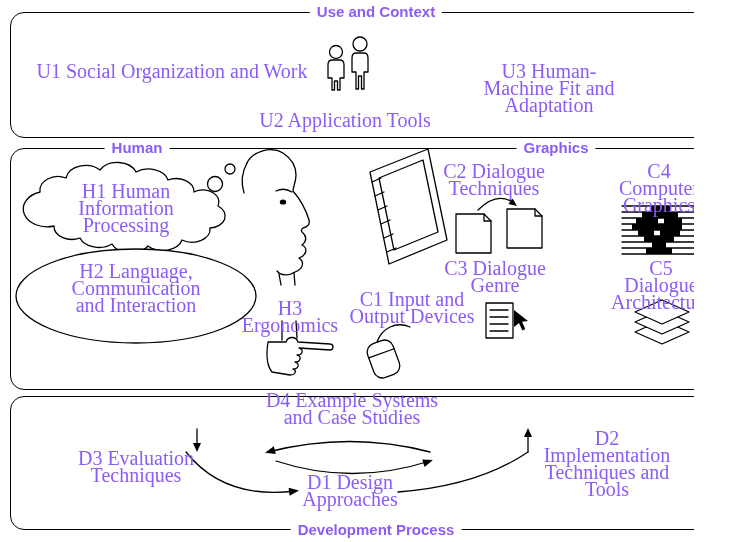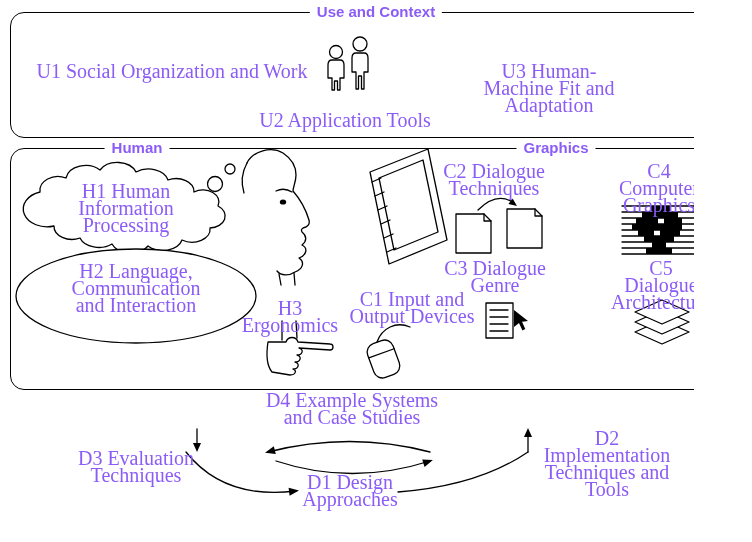--- a/index.html
+++ b/index.html
@@ -25,20 +25,23 @@
 <body>
 
 <div id="canvas">
 
   <div class="box" id="box-use">
     <span class="title" style="left:50%">Use and Context</span>
   </div>
   <div class="box" id="box-mid">
     <span class="title" style="left:126px">Human</span>
     <span class="title" style="left:545px">Graphics</span>
+  </div>
+  <div class="box" id="box-dev">
+    <span class="title bottom" style="left:50%">Development Process</span>
   </div>
 
   <svg id="art" width="752" height="542" viewBox="0 0 752 542">
 
     <g>
       <circle class="sf" cx="360" cy="44" r="7"></circle>
       <path class="sf" d="M352,58 Q352,53 356,53 L364,53 Q368,53 368,58 L368,72 L364,72 L364,89 L361.5,89 L361.5,76 L358.5,76 L358.5,89 L356,89 L356,72 L352,72 Z"></path>
       <circle class="sf" cx="336" cy="52" r="6.5"></circle>
       <path class="sf" d="M328,65 Q328,60 332,60 L340,60 Q344,60 344,65 L344,78 L340,78 L340,90 L337.5,90 L337.5,81 L334.5,81 L334.5,90 L332,90 L332,78 L328,78 Z"></path>
     </g>

